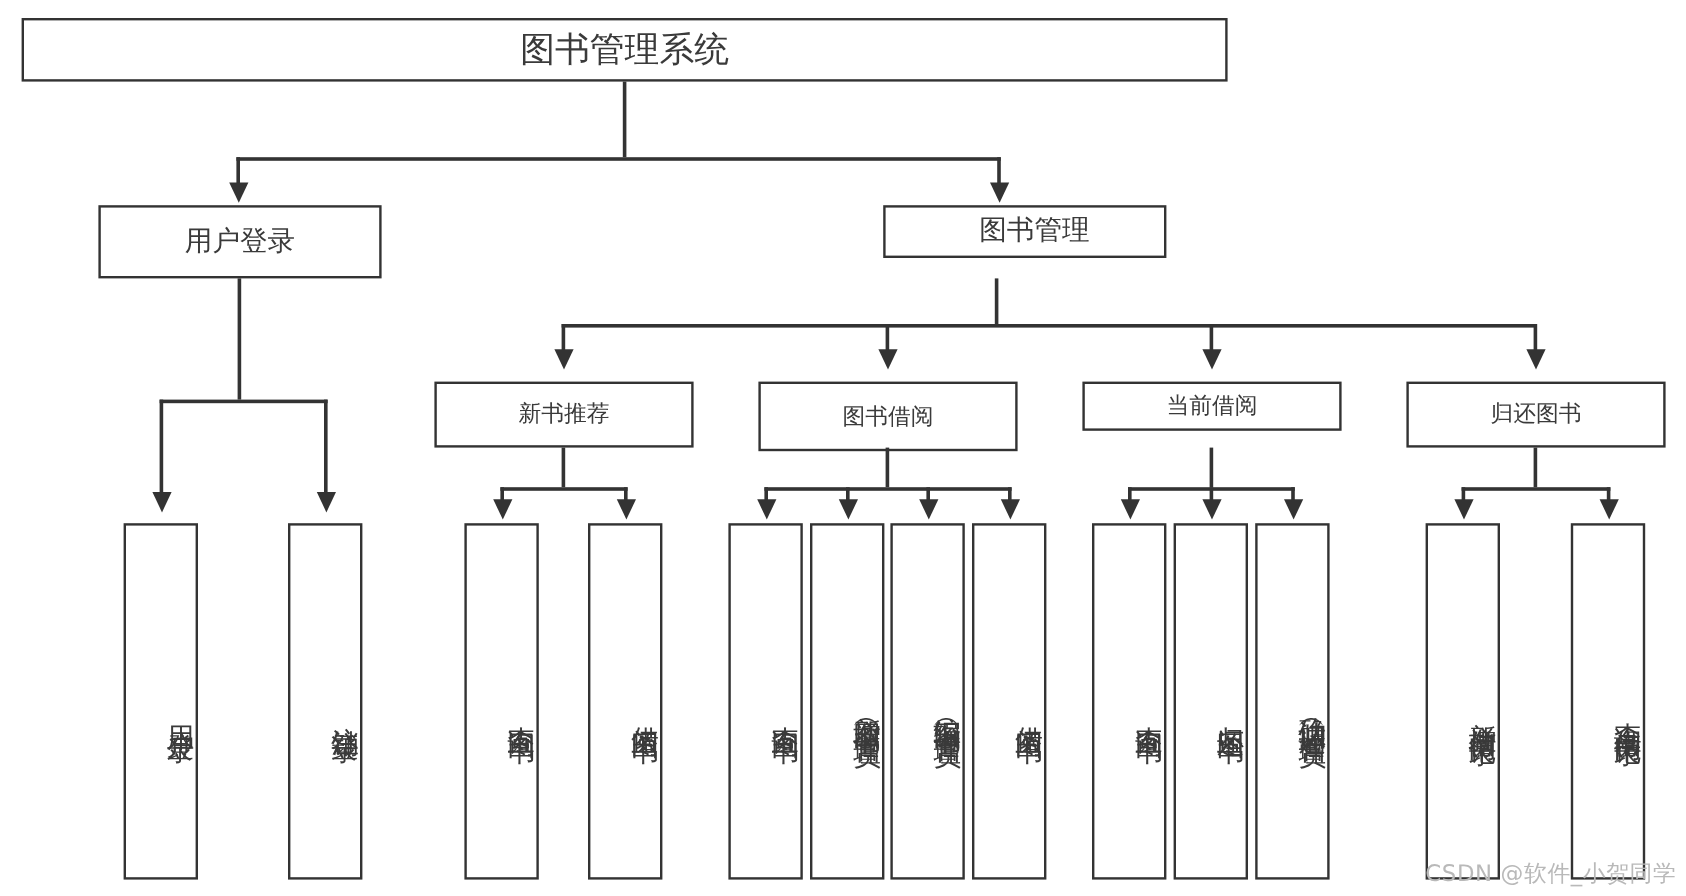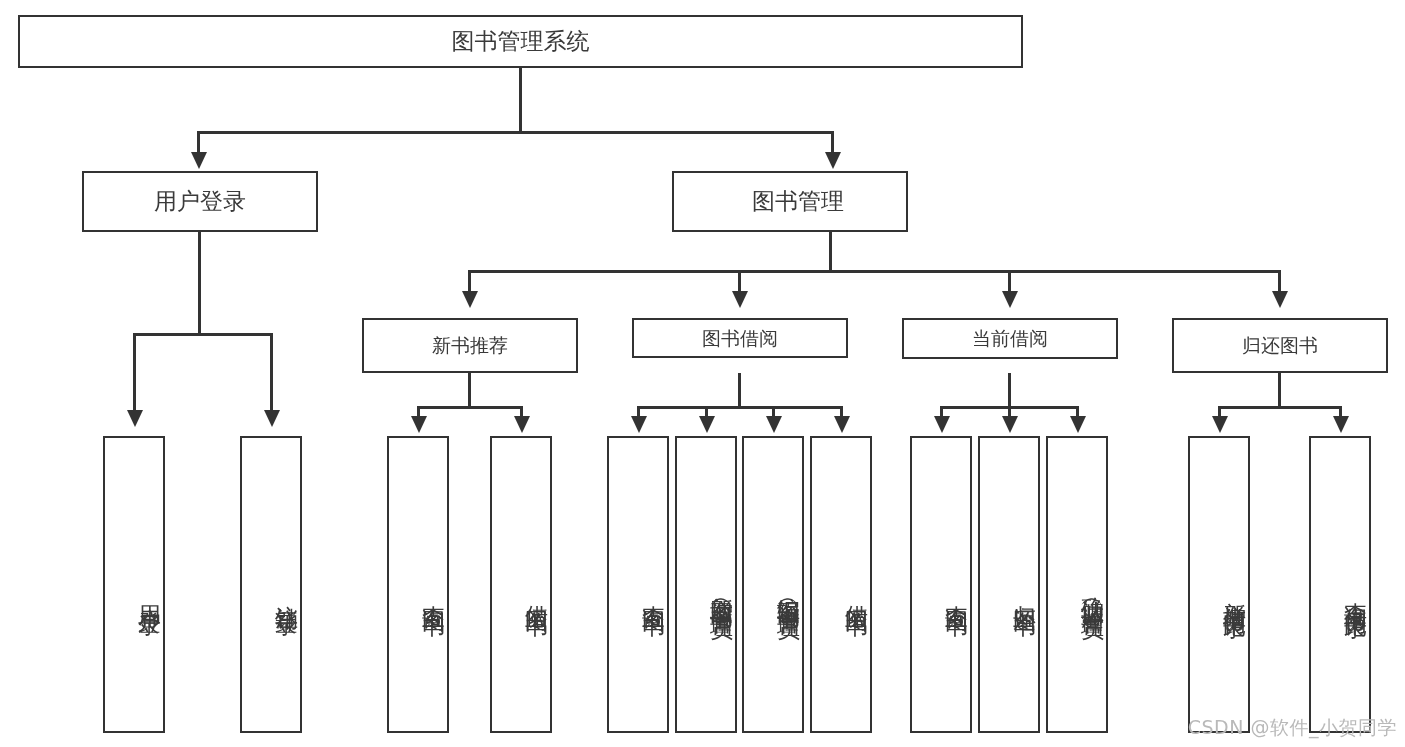--- a/index.html
+++ b/index.html
@@ -23,21 +23,21 @@
     border: 2px solid #333333;
     background: #ffffff;
     color: #3a3a3a;
     display: flex;
     align-items: center;
     justify-content: center;
     text-align: center;
     line-height: 1.18;
   }
   .node.root {
-    font-size: 23px;
+    font-size: 29px;
   }
   .node.lvl2 {
     font-size: 23px;
   }
   .node.lvl3 {
     font-size: 19px;
   }
   .node.leaf {
     font-size: 23px;
     writing-mode: vertical-rl;
@@ -87,42 +87,42 @@
   <div class="conn h" style="left:197px; top:131px; width:637px;"></div>
 
   <div class="conn v" style="left:197px; top:131px; height:24px;"></div>
   <div class="arrow" style="left:191px; top:152px;"></div>
 
   <div class="conn v" style="left:831px; top:131px; height:24px;"></div>
   <div class="arrow" style="left:825px; top:152px;"></div>
 
   <div class="node lvl2" style="left:82px; top:171px; width:236px; height:61px;">用户登录</div>
 
-  <div class="node lvl2" style="left:672px; top:171px; width:236px; height:61px;padding-left:16px;">图书管理</div>
+  <div class="node lvl2" style="left:736px; top:171px; width:236px; height:44px;padding-left:16px;">图书管理</div>
 
   <div class="conn v" style="left:198px; top:232px; height:101px;"></div>
   <div class="conn h" style="left:133px; top:333px; width:140px;"></div>
   <div class="conn v" style="left:133px; top:333px; height:80px;"></div>
   <div class="arrow" style="left:127px; top:410px;"></div>
   <div class="conn v" style="left:270px; top:333px; height:80px;"></div>
   <div class="arrow" style="left:264px; top:410px;"></div>
 
   <div class="conn v" style="left:829px; top:232px; height:39px;"></div>
   <div class="conn h" style="left:468px; top:270px; width:812px;"></div>
   <div class="conn v" style="left:468px; top:270px; height:24px;"></div>
   <div class="arrow" style="left:462px; top:291px;"></div>
   <div class="conn v" style="left:738px; top:270px; height:24px;"></div>
   <div class="arrow" style="left:732px; top:291px;"></div>
   <div class="conn v" style="left:1008px; top:270px; height:24px;"></div>
   <div class="arrow" style="left:1002px; top:291px;"></div>
   <div class="conn v" style="left:1278px; top:270px; height:24px;"></div>
   <div class="arrow" style="left:1272px; top:291px;"></div>
 
   <div class="node lvl3" style="left:362px; top:318px; width:216px; height:55px;">新书推荐</div>
-  <div class="node lvl3" style="left:632px; top:318px; width:216px; height:40px;">图书借阅</div>
+  <div class="node lvl3" style="left:632px; top:318px; width:216px; height:58px;">图书借阅</div>
   <div class="node lvl3" style="left:902px; top:318px; width:216px; height:41px;">当前借阅</div>
   <div class="node lvl3" style="left:1172px; top:318px; width:216px; height:55px;">归还图书</div>
 
   <div class="conn v" style="left:468px; top:373px; height:33px;"></div>
   <div class="conn h" style="left:417px; top:406px; width:106px;"></div>
   <div class="conn v" style="left:417px; top:406px; height:12px;"></div>
   <div class="arrow" style="left:411px; top:416px;"></div>
   <div class="conn v" style="left:520px; top:406px; height:12px;"></div>
   <div class="arrow" style="left:514px; top:416px;"></div>
 

